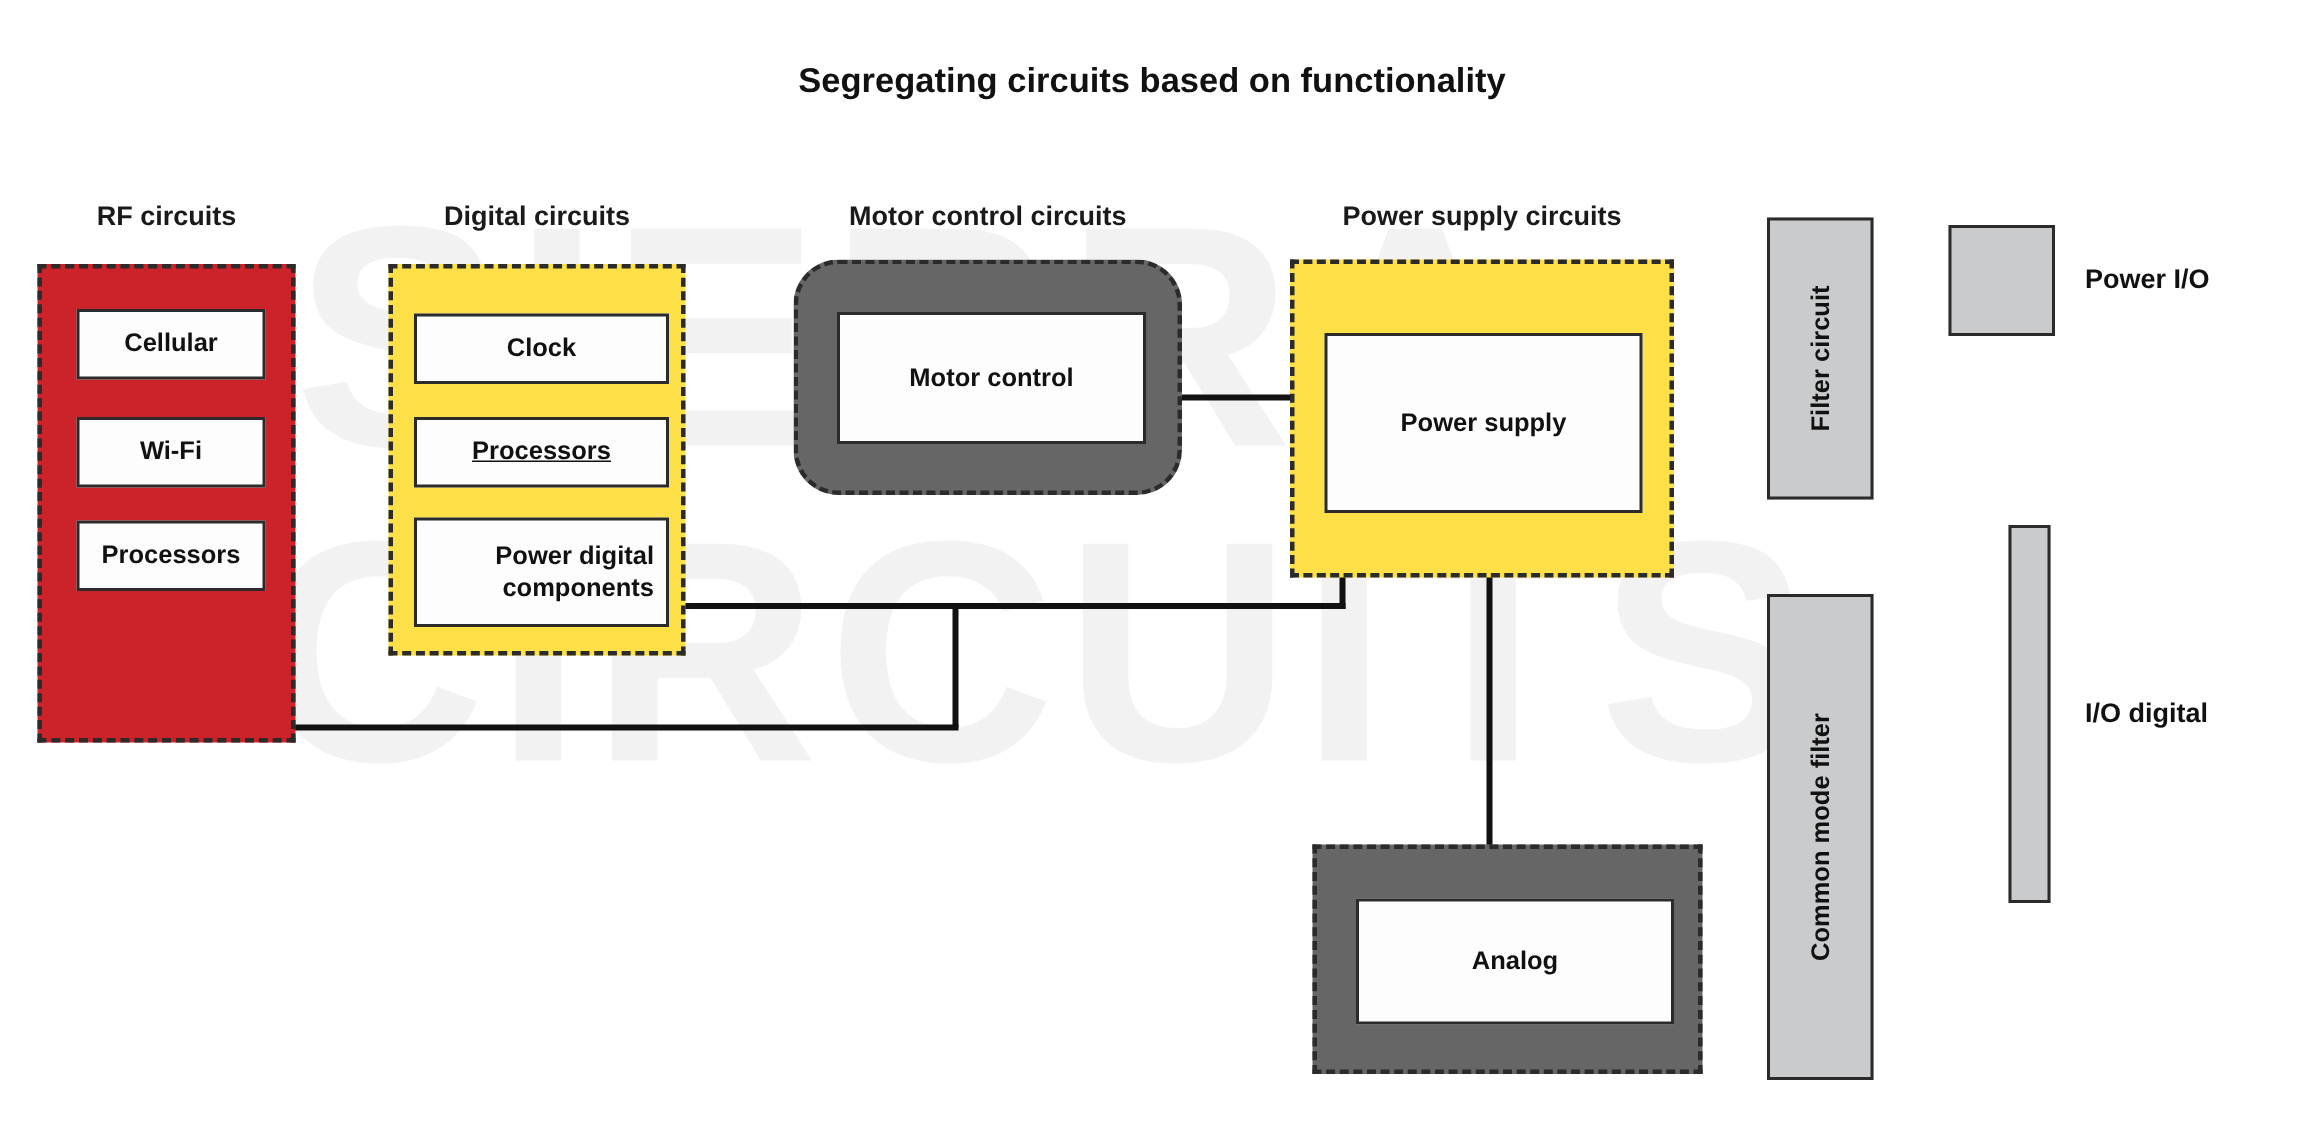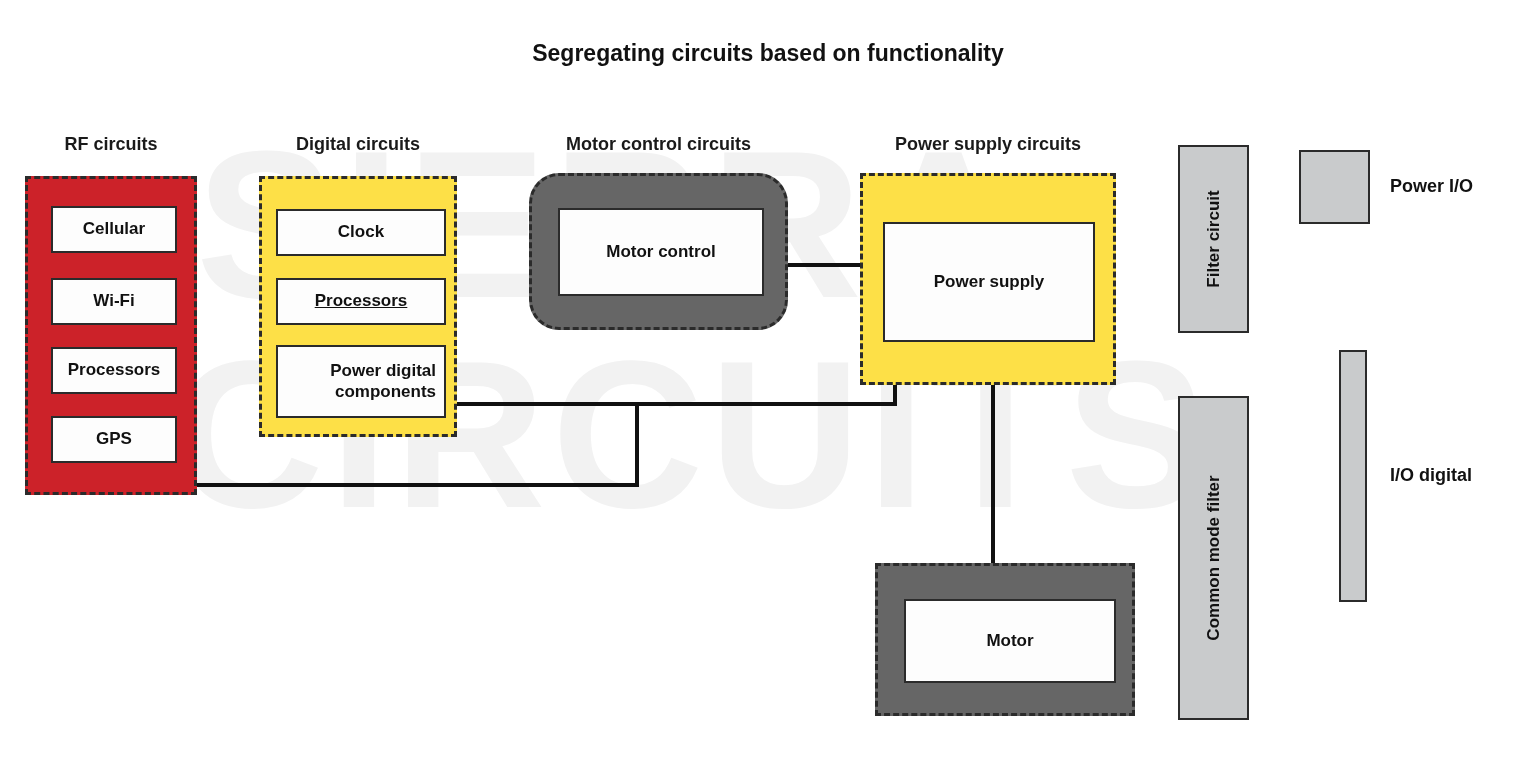--- a/index.html
+++ b/index.html
@@ -112,42 +112,41 @@
 
   <div class="wire wire-v" style="left:635px;top:402px;height:83px;"></div>
 
   <div class="wire wire-h" style="left:195px;top:483px;width:444px;"></div>
 
   <div class="caption" style="left:25px;top:134px;width:172px;">RF circuits</div>
   <div class="group red" style="left:25px;top:176px;width:172px;height:319px;">
     <div class="inner-box" style="left:23px;top:27px;width:126px;height:47px;">Cellular</div>
     <div class="inner-box" style="left:23px;top:99px;width:126px;height:47px;">Wi-Fi</div>
     <div class="inner-box" style="left:23px;top:168px;width:126px;height:47px;">Processors</div>
-    <div class="inner-box" style="left:23px;top:237px;width:126px;height:47px;">GPS</div>
   </div>
 
   <div class="caption" style="left:259px;top:134px;width:198px;">Digital circuits</div>
   <div class="group amber" style="left:259px;top:176px;width:198px;height:261px;">
     <div class="inner-box" style="left:14px;top:30px;width:170px;height:47px;">Clock</div>
     <div class="inner-box" style="left:14px;top:99px;width:170px;height:47px;text-decoration:underline;">Processors</div>
     <div class="inner-box" style="left:14px;top:166px;width:170px;height:73px;padding:0 8px;">Power digital components</div>
   </div>
 
   <div class="caption" style="left:529px;top:134px;width:259px;">Motor control circuits</div>
   <div class="group gray" style="left:529px;top:173px;width:259px;height:157px;border-radius:30px;">
     <div class="inner-box" style="left:26px;top:32px;width:206px;height:88px;">Motor control</div>
   </div>
 
   <div class="caption" style="left:860px;top:134px;width:256px;">Power supply circuits</div>
   <div class="group amber" style="left:860px;top:173px;width:256px;height:212px;">
     <div class="inner-box" style="left:20px;top:46px;width:212px;height:120px;">Power supply</div>
   </div>
 
   <div class="group gray" style="left:875px;top:563px;width:260px;height:153px;">
-    <div class="inner-box" style="left:26px;top:33px;width:212px;height:84px;">Motor</div>
+    <div class="inner-box" style="left:26px;top:33px;width:212px;height:84px;">Analog</div>
   </div>
 
   <div class="part" style="left:1178px;top:145px;width:71px;height:188px;">
     <span class="part-label-rot">Filter circuit</span>
   </div>
 
   <div class="part" style="left:1178px;top:396px;width:71px;height:324px;">
     <span class="part-label-rot">Common mode filter</span>
   </div>
 

